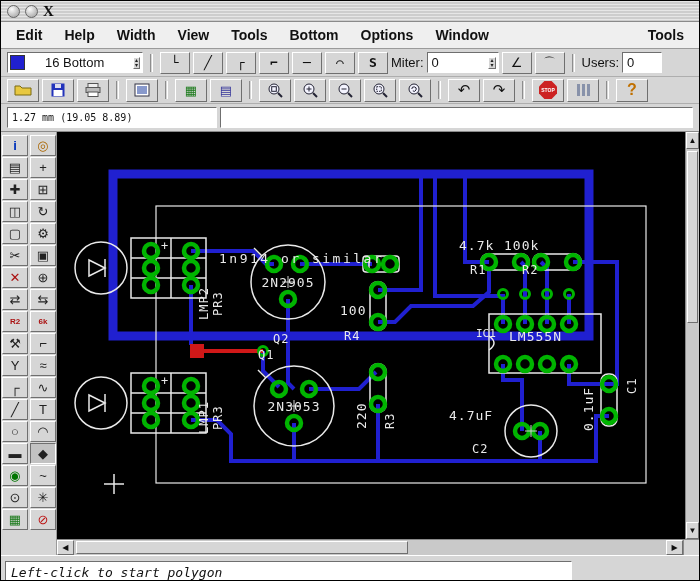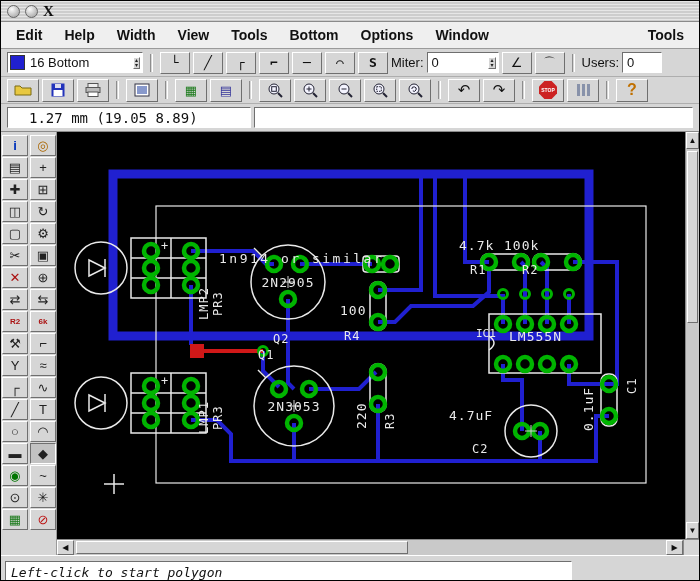--- a/index.html
+++ b/index.html
@@ -17,36 +17,36 @@
   .menubar{height:26px;display:flex;align-items:center;background:#efefef;border-bottom:1px solid #9a9a9a;padding:0 4px;}
   .menu-item{padding:2px 11px;font-weight:bold;font-size:14px;cursor:default;}
   .menu-help{margin-left:auto;}
   
   .row{display:flex;align-items:center;gap:3px;padding:0 6px;background:#d6d6d6;border-bottom:1px solid #aeaeae;}
   .parambar{height:27px;}
   .actionbar{height:26px;}
   .coordbar{height:27px;border-bottom:1px solid #8a8a8a;}
   .vsep{width:1px;height:18px;border-left:1px solid #8d8d8d;border-right:1px solid #fff;margin:0 4px;}
   .sunken{background:#fff;border:1px solid;border-color:#6f6f6f #fff #fff #6f6f6f;}
-  .combo{display:flex;align-items:center;height:19px;padding:0 2px;gap:3px;}
+  .combo{display:flex;align-items:center;height:19px;padding:0 2px;gap:18px;}
   .swatch{width:13px;height:13px;border:1px solid #333;}
   .combo-text{flex:1;padding:0 2px;white-space:nowrap;}
   .spin{display:flex;flex-direction:column;justify-content:center;background:#d6d6d6;
         border:1px solid;border-color:#fff #6f6f6f #6f6f6f #fff;padding:0 1px;}
   .spin span{font-size:6px;line-height:5px;color:#222;}
   .tbtn{min-width:24px;height:20px;display:flex;align-items:center;justify-content:center;background:#d6d6d6;
         border:1px solid;border-color:#fff #6f6f6f #6f6f6f #fff;font-size:13px;padding:0 2px;cursor:default;}
   .bend{font-family:"DejaVu Sans Mono",monospace;font-weight:bold;width:24px;}
   .abtn{min-width:26px;height:21px;}
   .glyph15{font-size:15px;}
   .stop-oct{width:18px;height:18px;background:#cc2222;clip-path:polygon(30% 0,70% 0,100% 30%,100% 70%,70% 100%,30% 100%,0 70%,0 30%);
         color:#fff;font-size:5px;font-weight:bold;display:flex;align-items:center;justify-content:center;}
   .help-q{color:#c07000;font-weight:bold;font-size:16px;}
-  .posbox{width:200px;height:19px;font-family:"DejaVu Sans Mono",monospace;font-size:14px;
-          display:flex;align-items:center;padding:0 21px;}
+  .posbox{width:200px;height:19px;font-family:"DejaVu Sans Mono",monospace;font-size:10px;
+          display:flex;align-items:center;padding:0 4px;}
   .cmdinput{flex:1;height:19px;font-family:"DejaVu Sans Mono",monospace;font-size:13px;
           background:#fff;border:1px solid;border-color:#6f6f6f #fff #fff #6f6f6f;outline:none;padding:0 4px;}
   
   .main{display:flex;height:407px;}
   .palette{width:56px;background:#d6d6d6;display:grid;grid-template-columns:26px 26px;grid-auto-rows:21px;
            gap:1px 2px;padding:3px 1px;box-sizing:border-box;border-right:1px solid #9a9a9a;}
   .pbtn{display:flex;align-items:center;justify-content:center;background:#d6d6d6;color:#222;font-size:13px;
         border:1px solid;border-color:#fff #6f6f6f #6f6f6f #fff;cursor:default;overflow:hidden;}
   .pbtn.tiny{font-size:8px;font-weight:bold;}
   .pbtn.pressed{border-color:#6f6f6f #fff #fff #6f6f6f;background:#c2c2c2;}

